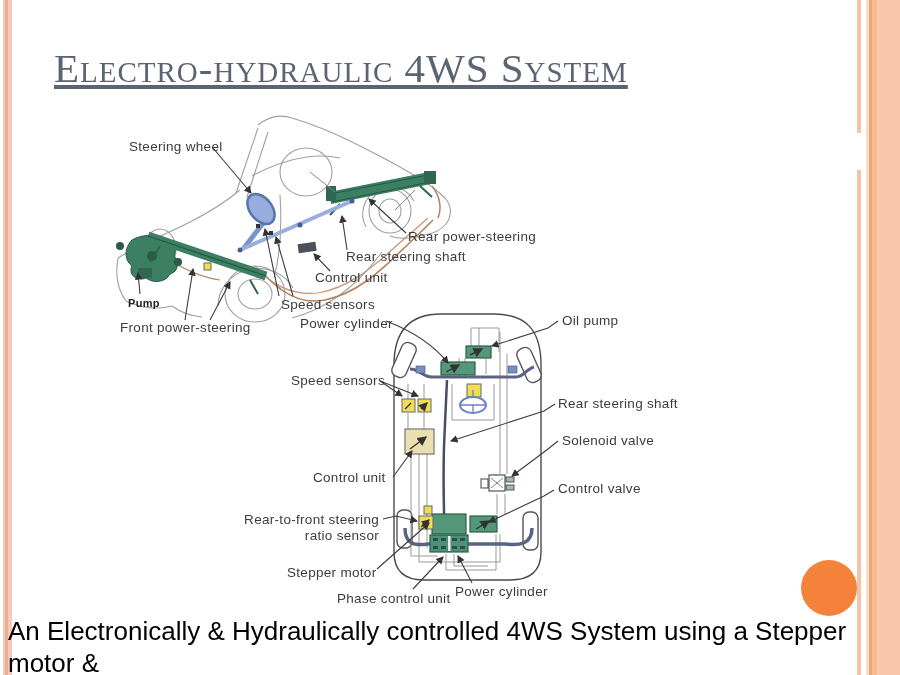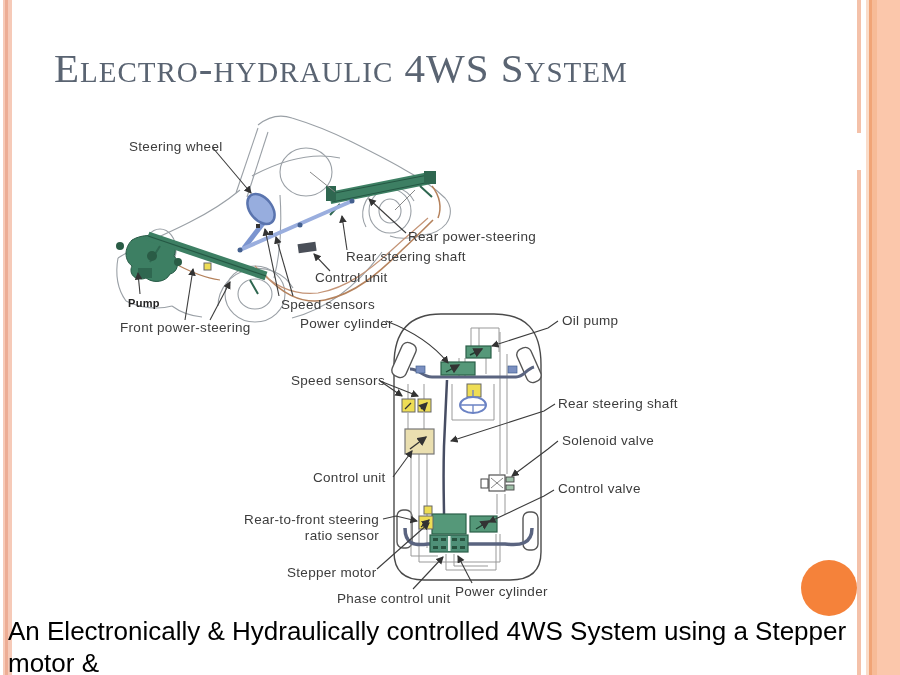--- a/index.html
+++ b/index.html
@@ -6,21 +6,21 @@
   body{width:900px;height:675px;position:relative;overflow:hidden;
        font-family:"Liberation Sans",sans-serif;}
   .left-stripes{position:absolute;left:3px;top:0;width:9px;height:675px;
       background:linear-gradient(to right,#f6cab8 0 2px,#edad95 2px 5px,#f6cab8 5px 9px);}
   .right-thin-stripe{position:absolute;left:857px;top:0;width:4px;height:675px;background:#f4c1a9;}
   .right-thin-notch{position:absolute;left:855px;top:133px;width:8px;height:37px;background:#fff;}
   .right-band{position:absolute;left:866px;top:0;width:34px;height:675px;
       background:linear-gradient(to right,#fadcc9 0 3px,#f1a476 3px 6px,#f7bb97 6px 11px,#fbc7ab 11px 34px);}
   .slide-title{position:absolute;left:54px;top:44px;margin:0;
       font-family:"Liberation Serif",serif;font-weight:400;
-      font-variant:small-caps;font-size:41px;letter-spacing:1px;color:#5a6472;white-space:nowrap;}
+      font-variant:small-caps;font-size:41px;letter-spacing:1px;color:#5a6472;white-space:nowrap;text-decoration:underline;}
   .caption{position:absolute;left:8px;top:616px;width:840px;
       font-size:26px;line-height:1.22;color:#000;}
   .accent-circle{position:absolute;left:801px;top:560px;width:56px;height:56px;
       border-radius:50%;background:#f5823a;}
   svg{position:absolute;left:0;top:0;}
   svg text{font-family:"Liberation Sans",sans-serif;font-size:13.5px;fill:#3c3c3c;letter-spacing:.3px;}
   svg text.small-bold{font-size:11px;font-weight:bold;fill:#222;}
   .outline{stroke:#9aa0a6;stroke-width:1.1;fill:none;}
   .leader{stroke:#3c3c3c;stroke-width:1.1;fill:none;}
   .thin{stroke:#999;stroke-width:1;fill:none;}

